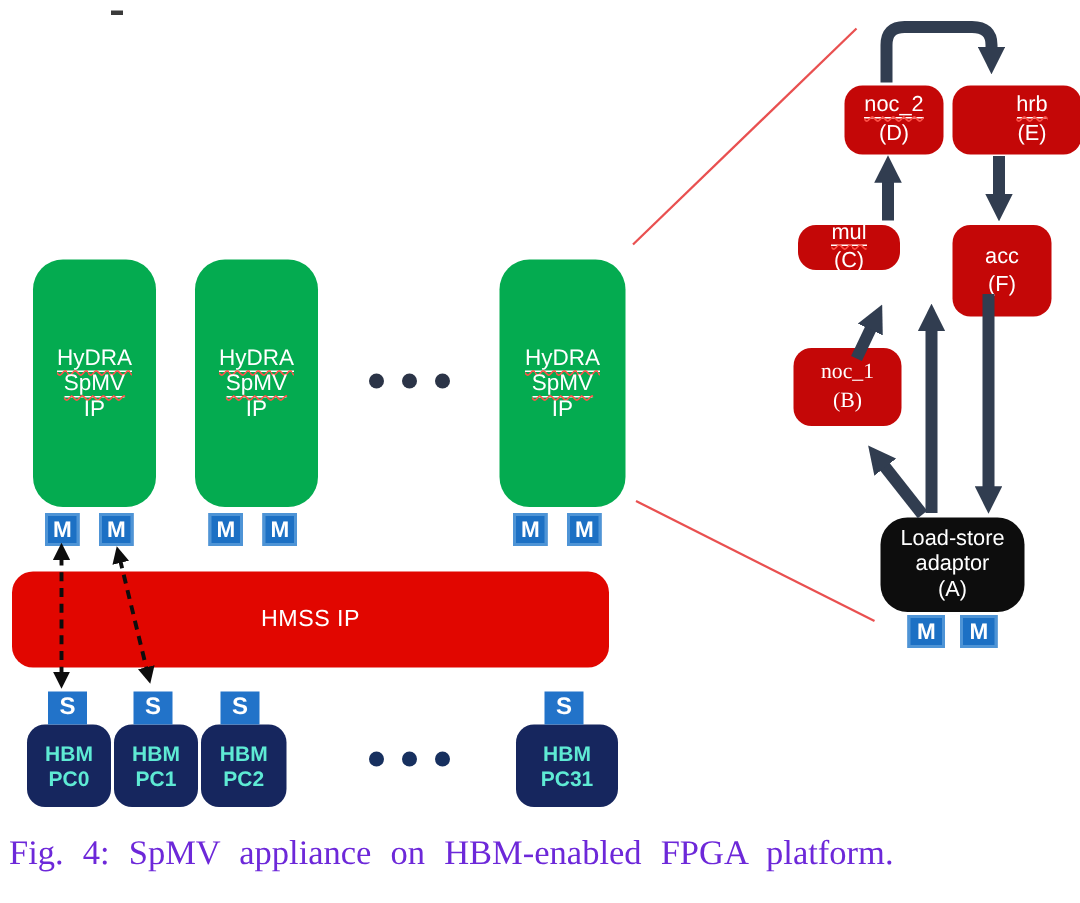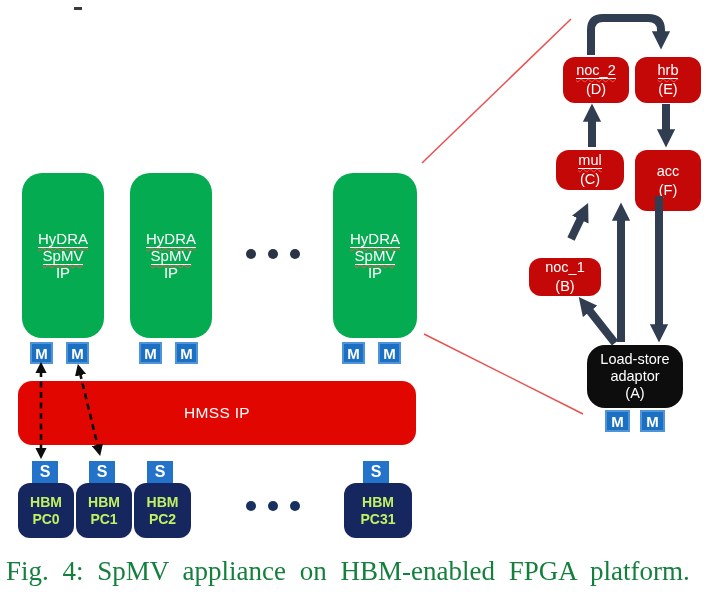--- a/index.html
+++ b/index.html
@@ -11,58 +11,58 @@
   .ip-box{
     position:absolute;width:82px;height:165px;background:#04AB50;border-radius:20px;
     display:flex;align-items:center;justify-content:center;z-index:1;
   }
   .ip-label{color:#fff;font-size:15px;line-height:17px;font-weight:400;text-align:center;}
   
   .wu{border-bottom:1.5px solid #ffffff;padding-bottom:0px;}
   .sq{text-decoration:underline wavy #ff5147;text-decoration-thickness:1px;text-underline-offset:3px;}
   
   .hmss{
-    position:absolute;left:18px;top:381px;width:398px;height:64px;background:#E10600;
+    position:absolute;left:8px;top:381px;width:398px;height:64px;background:#E10600;
     border-radius:14px;display:flex;align-items:center;justify-content:center;z-index:1;
   }
   .hmss-label{color:#fff;font-size:15.5px;letter-spacing:.3px;}
   
   .port{
     position:absolute;display:flex;align-items:center;justify-content:center;
     color:#fff;font-weight:700;z-index:2;box-sizing:border-box;
   }
   .port.m{width:23px;height:22px;background:#1C70C4;border:2px solid #4E94D6;font-size:15px;}
   .port.s{width:26px;height:22px;background:#2273C9;font-size:16px;}
   
   .hbm{
     position:absolute;top:483px;width:56px;height:55px;background:#16265E;border-radius:12px;
     display:flex;align-items:center;justify-content:center;z-index:1;
   }
-  .hbm-label{color:#bef264;font-size:14px;line-height:17px;font-weight:700;text-align:center;}
+  .hbm-label{color:#5eead4;font-size:14px;line-height:17px;font-weight:700;text-align:center;}
   
   .dots{position:absolute;display:flex;gap:12px;z-index:1;}
   .dot{width:10px;height:10px;border-radius:50%;background:#2B3447;}
   
   .det{
     position:absolute;background:#C40707;border-radius:12px;display:flex;align-items:center;
     justify-content:center;z-index:1;
   }
   .det-label{color:#fff;font-size:14.5px;line-height:19px;text-align:center;}
   
   .adaptor{
     position:absolute;left:587px;top:345px;width:96px;height:63px;background:#0d0d0d;
     border-radius:18px;display:flex;align-items:center;justify-content:center;z-index:1;
   }
   .adaptor-label{color:#fff;font-size:14.5px;line-height:17px;text-align:center;}
   
   .stray{position:absolute;left:74px;top:7px;width:8px;height:3px;background:#3a3a3a;z-index:1;}
   
   .caption{
-    position:absolute;left:6px;top:556px;width:712px;color:#15803d;
-    font-family:"Liberation Serif",serif;font-size:27px;word-spacing:7px;white-space:nowrap;z-index:1;
+    position:absolute;left:6px;top:556px;width:712px;color:#6d28d9;
+    font-family:"Liberation Serif",serif;font-size:23px;word-spacing:7px;white-space:nowrap;z-index:1;
   }
   svg.overlay{position:absolute;left:0;top:0;z-index:5;pointer-events:none;}
 </style>
 </head>
 <body>
 
 <div class="stage">
 
   <div class="stray"></div>
 
@@ -136,39 +136,39 @@
     <i class="dot" style="background:#17305F;"></i>
     <i class="dot" style="background:#17305F;"></i>
   </div>
 
   <div class="det" style="left:563px;top:57px;width:66px;height:46px;">
     <div class="det-label">
       <span class="wu"><span class="sq">noc_2</span></span><br>
       <span>(D)</span>
     </div>
   </div>
-  <div class="det" style="left:635px;top:57px;width:66px;height:46px;">
+  <div class="det" style="left:635px;top:57px;width:66px;height:46px;padding-left:20px;">
     <div class="det-label">
       <span class="wu"><span class="sq">hrb</span></span><br>
       <span>(E)</span>
     </div>
   </div>
-  <div class="det" style="left:556px;top:150px;width:68px;height:40px;border-radius:13px;">
+  <div class="det" style="left:532px;top:150px;width:68px;height:30px;">
     <div class="det-label">
       <span class="wu"><span class="sq">mul</span></span><br>
       <span>(C)</span>
     </div>
   </div>
   <div class="det" style="left:635px;top:150px;width:66px;height:61px;">
     <div class="det-label">
       <span>acc</span><br>
       <span>(F)</span>
     </div>
   </div>
-  <div class="det" style="left:529px;top:258px;width:72px;height:38px;">
+  <div class="det" style="left:529px;top:232px;width:72px;height:52px;font-family:Liberation Serif, serif;">
     <div class="det-label">
       <span>noc_1</span><br>
       <span>(B)</span>
     </div>
   </div>
 
   <div class="adaptor">
     <div class="adaptor-label">
       <span>Load-store</span><br>
       <span>adaptor</span><br>

